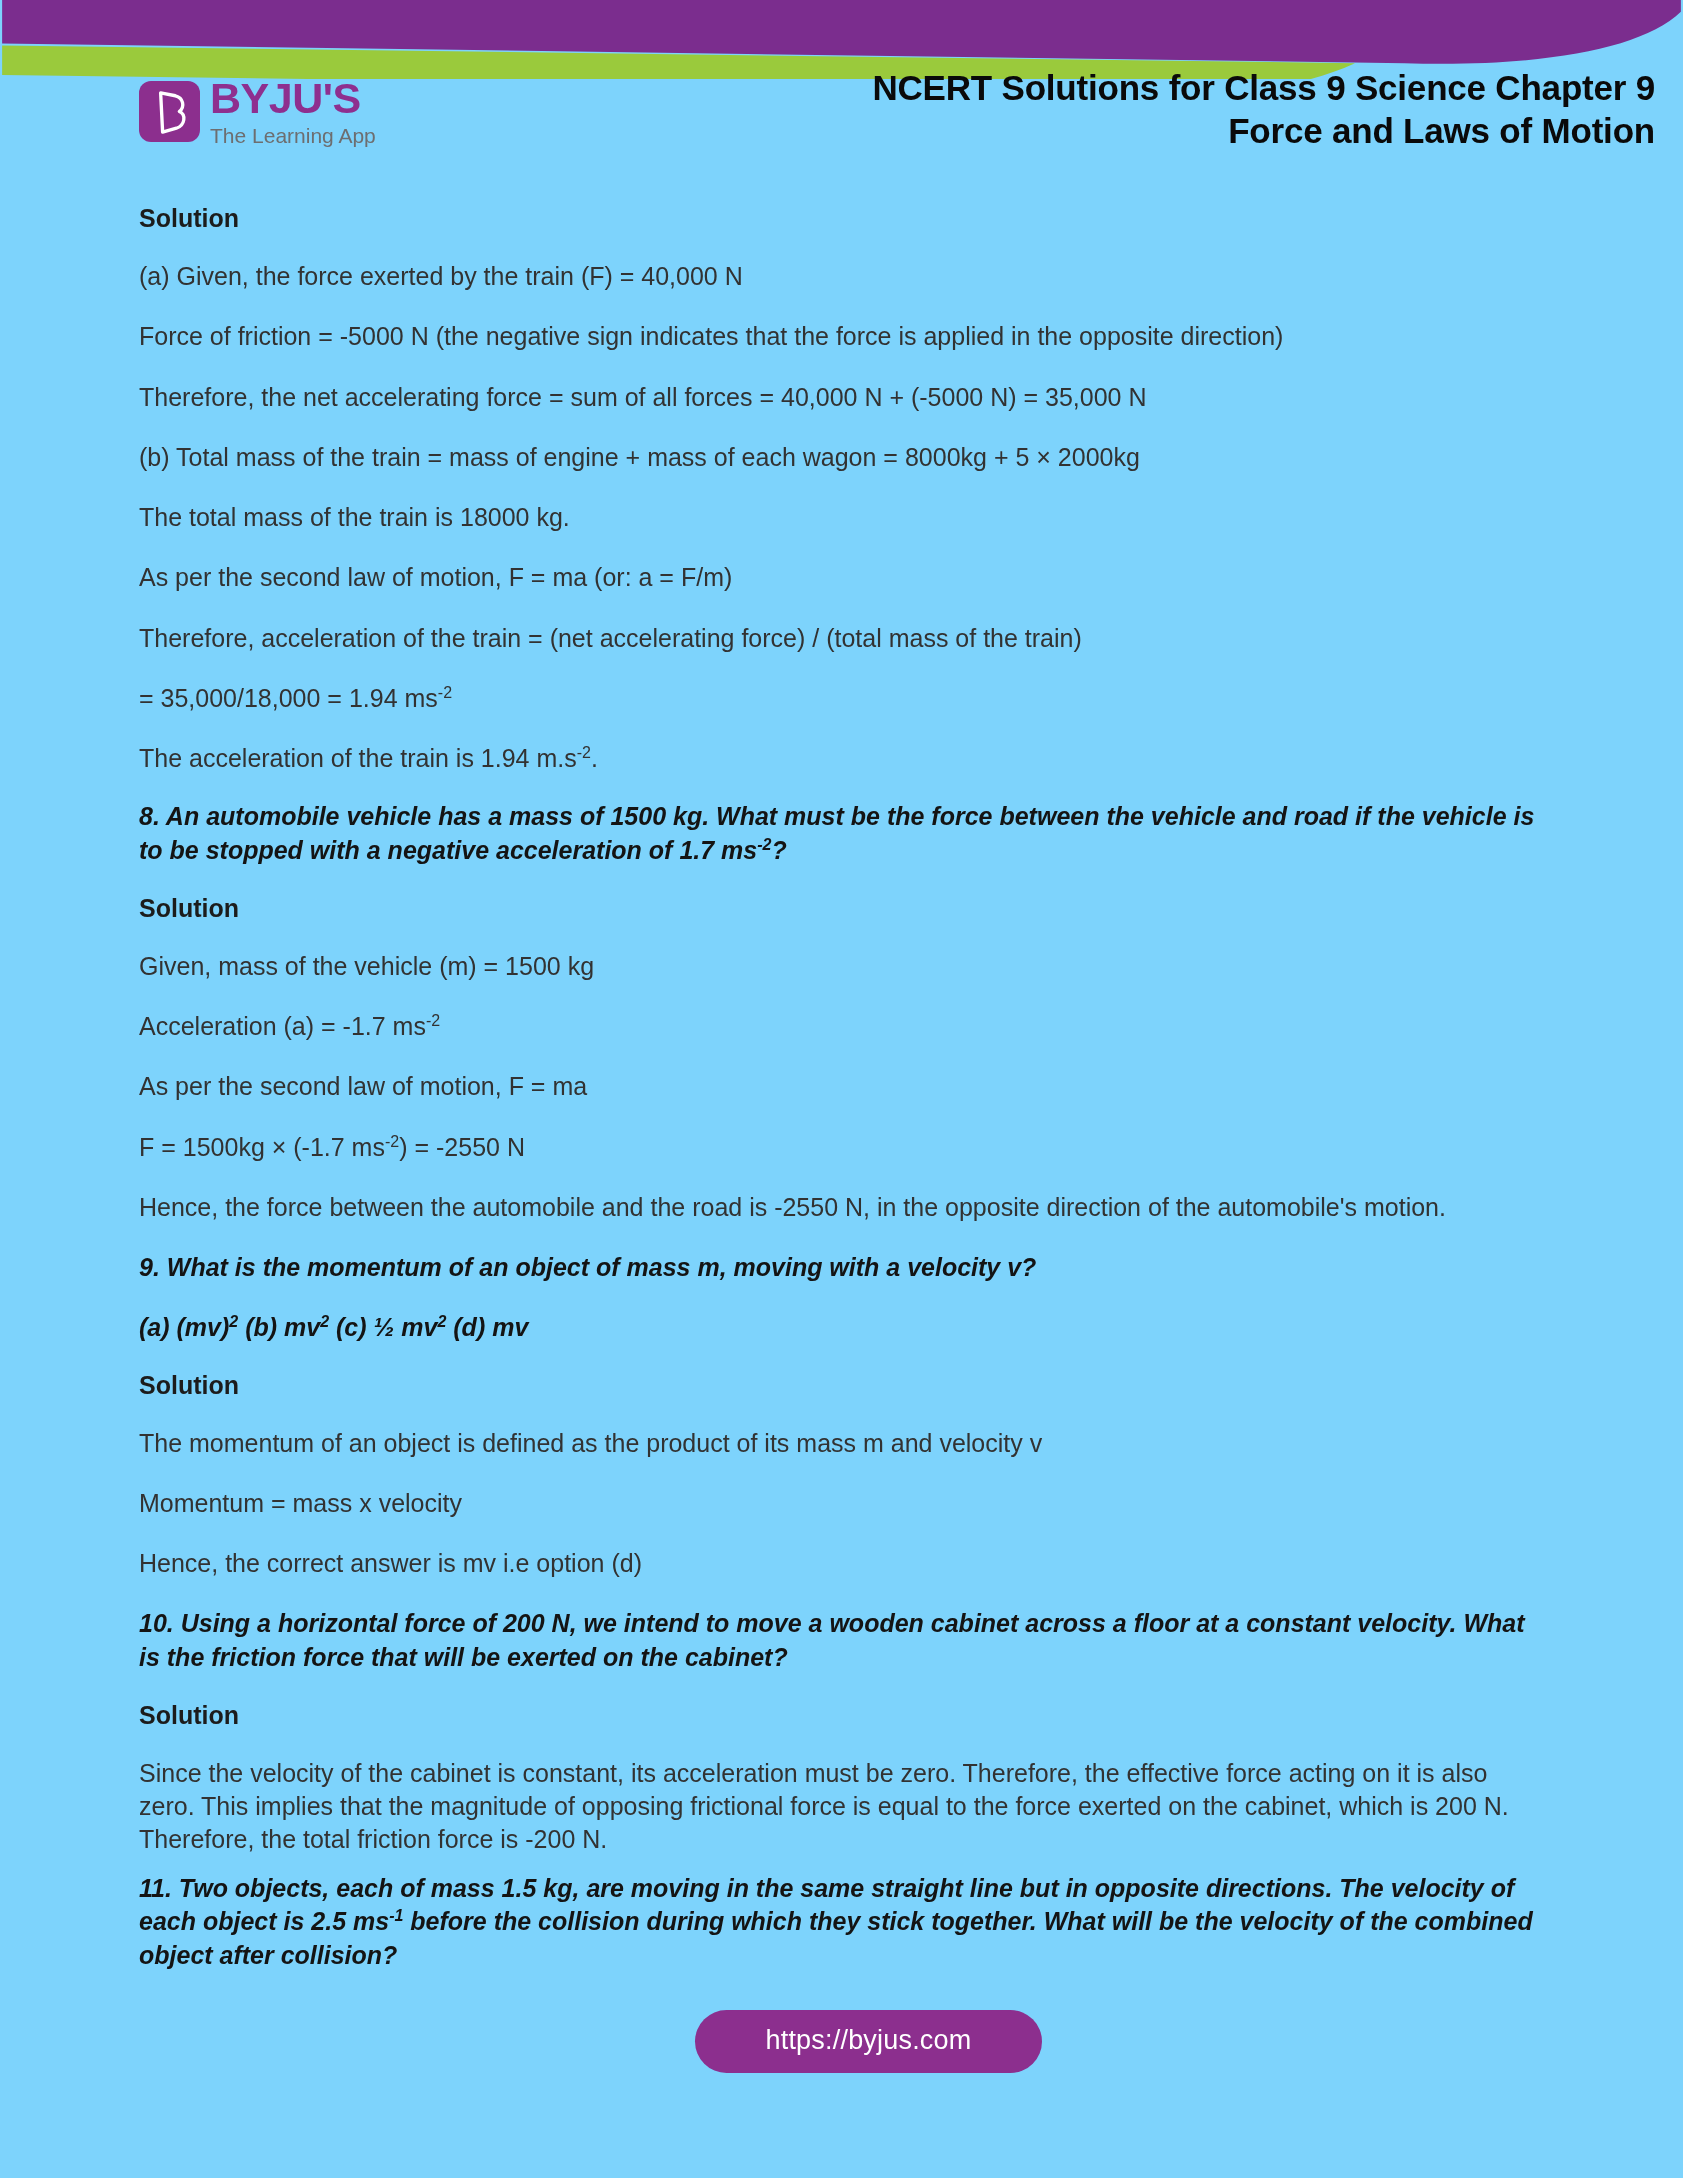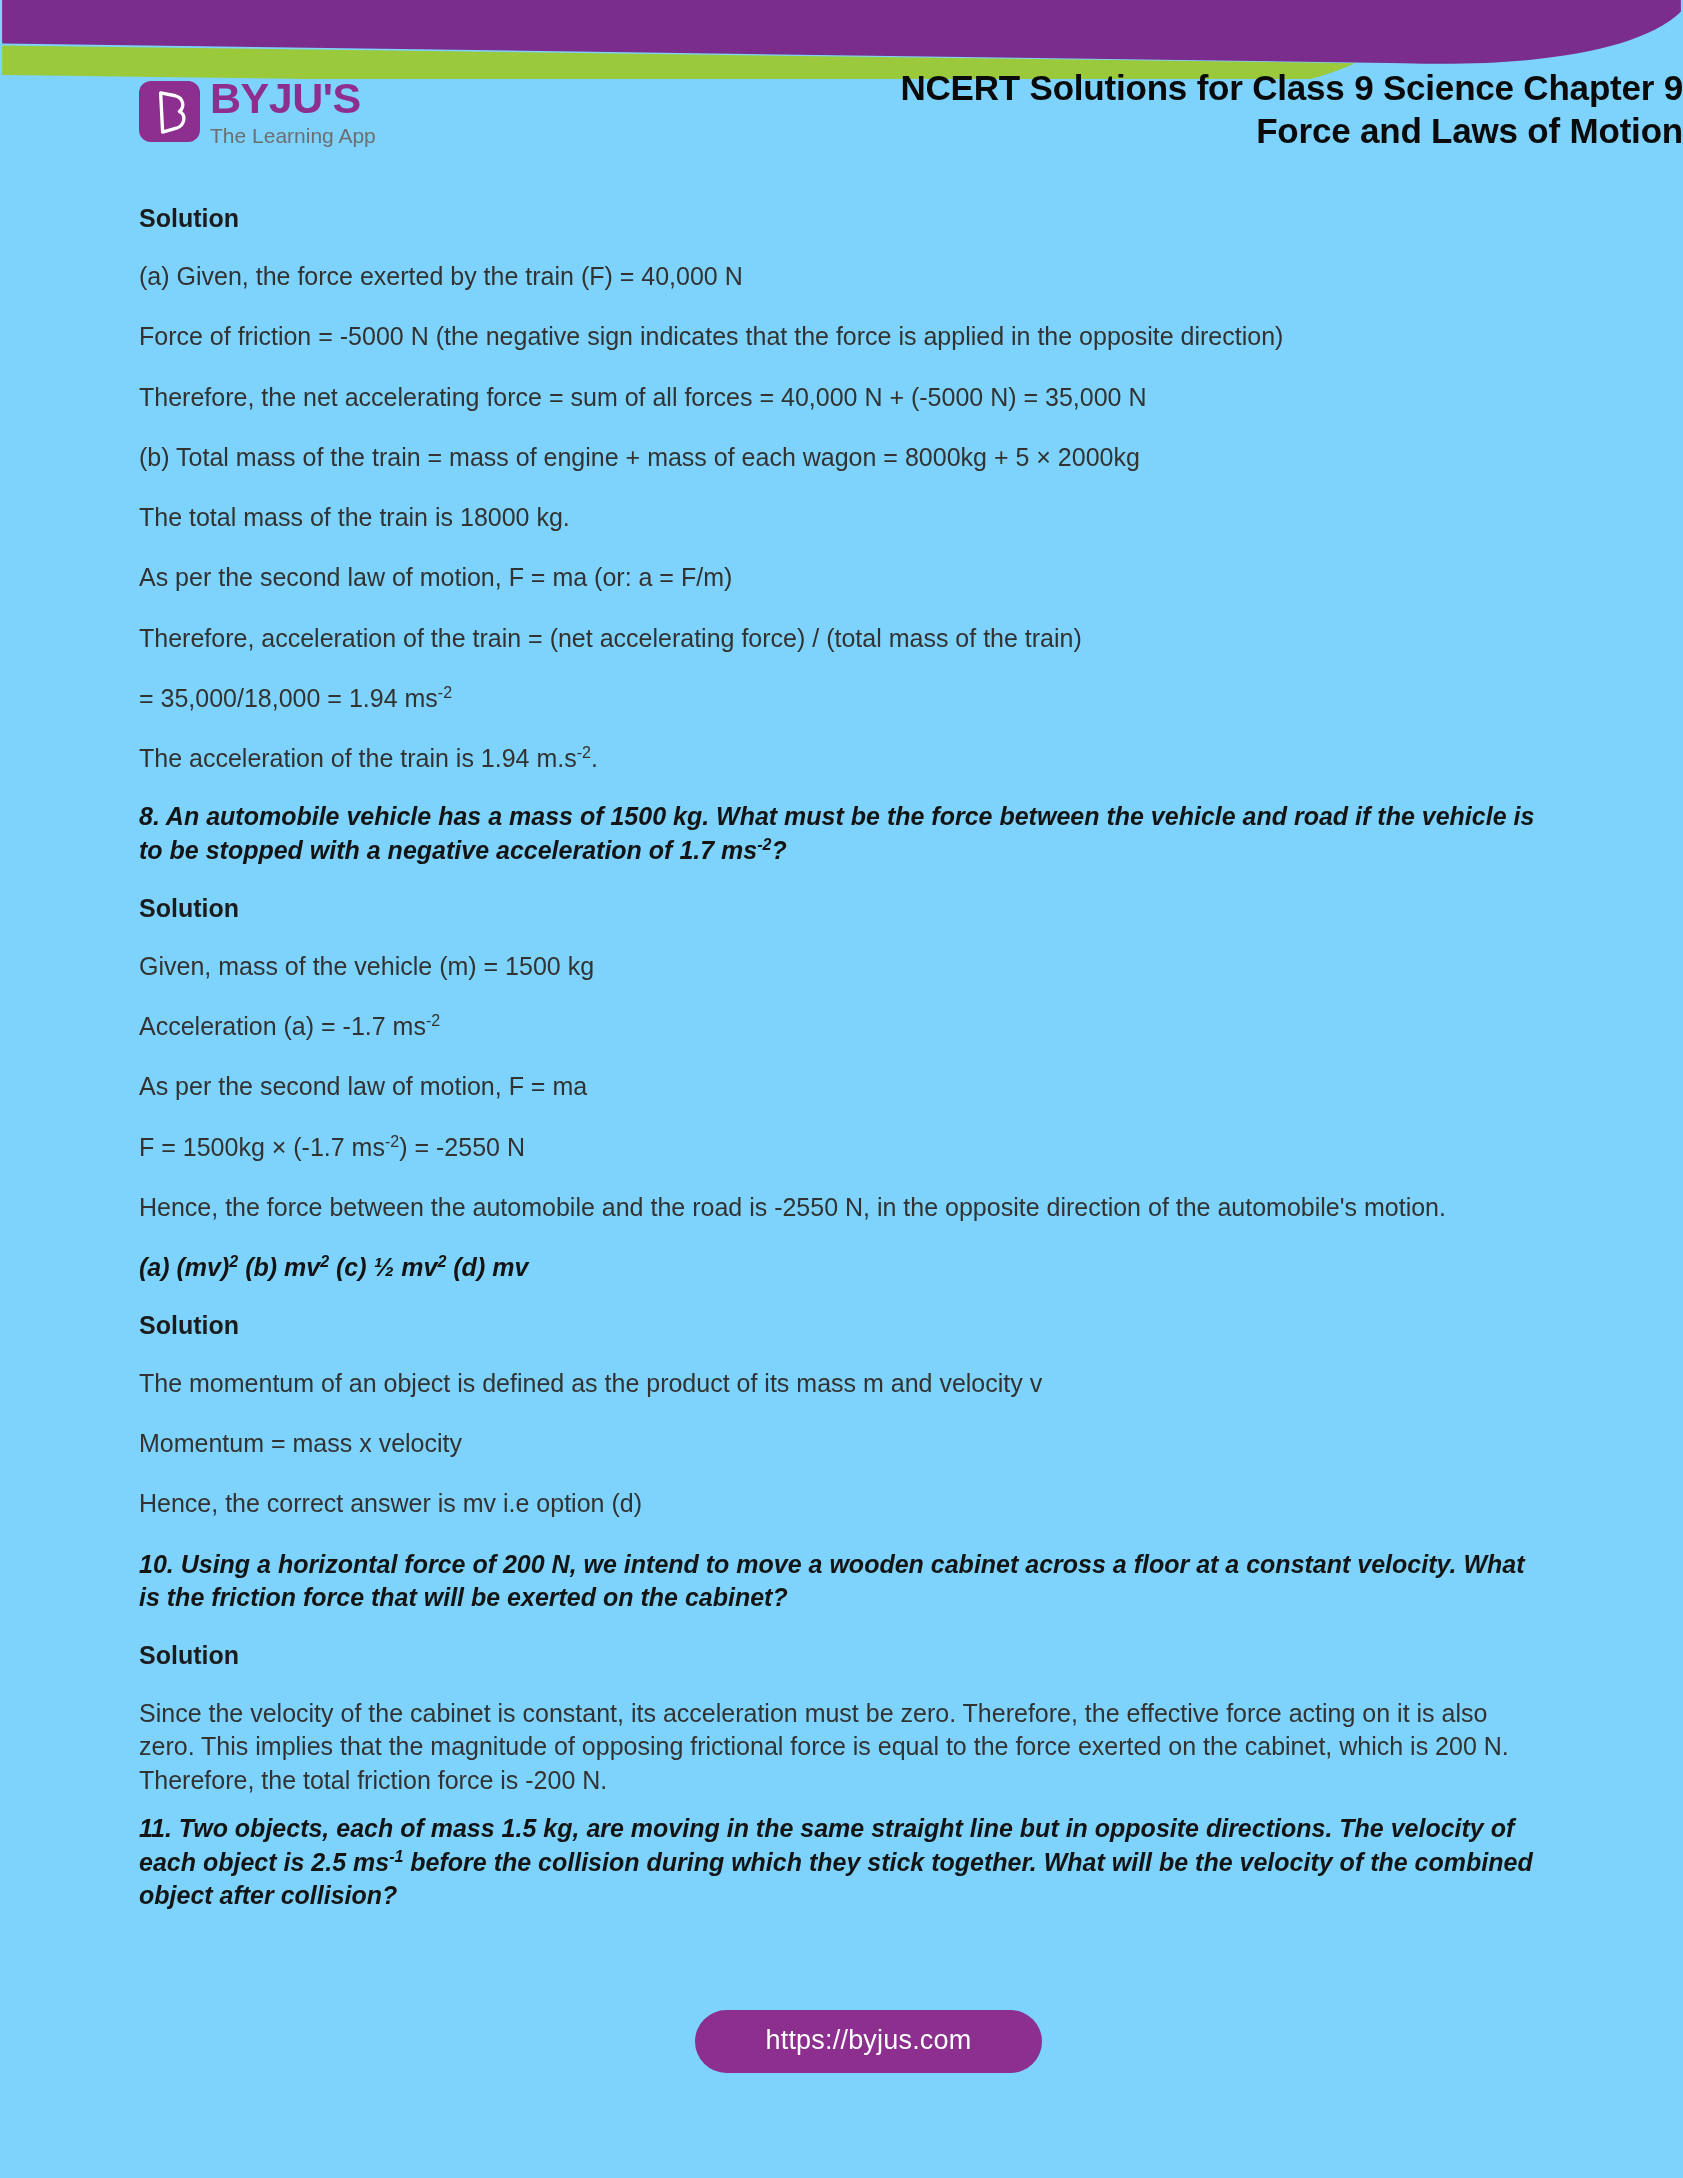--- a/index.html
+++ b/index.html
@@ -77,20 +77,21 @@
   .logo-tag {
     font-size: 21px;
     color: #6d6e70;
     margin-top: 5px;
     font-family: "Liberation Sans", sans-serif;
     text-align: center;
   }
 
   .doc-title {
     text-align: right;
+    margin-right: 28px;
     margin-top: 2px;
     color: #0a0a0a;
     font-weight: bold;
     font-size: 35px;
     line-height: 1.22;
     letter-spacing: -0.2px;
   }
   .doc-title div { white-space: nowrap; }
 
   
@@ -197,20 +198,21 @@
 
     <p class="question"><span>8. An automobile vehicle has a mass of 1500 kg. What must be the force between the vehicle and road if the vehicle is to be stopped with a negative acceleration of 1.7 ms</span><sup>-2</sup><span>?</span></p>
 
     <div class="heading">Solution</div>
     <p class="para">Given, mass of the vehicle (m) = 1500 kg</p>
     <p class="para"><span>Acceleration (a) = -1.7 ms</span><sup>-2</sup></p>
     <p class="para">As per the second law of motion, F = ma</p>
     <p class="para"><span>F = 1500kg × (-1.7 ms</span><sup>-2</sup><span>) = -2550 N</span></p>
     <p class="para">Hence, the force between the automobile and the road is -2550 N, in the opposite direction of the automobile's motion.</p>
 
+    <p class="question">9. What is the momentum of an object of mass m, moving with a velocity v?</p>
     <p class="question"><span>(a) (mv)</span><sup>2</sup><span> (b) mv</span><sup>2</sup><span> (c) ½ mv</span><sup>2</sup><span> (d) mv</span></p>
 
     <div class="heading">Solution</div>
     <p class="para">The momentum of an object is defined as the product of its mass m and velocity v</p>
     <p class="para">Momentum = mass x velocity</p>
     <p class="para">Hence, the correct answer is mv i.e option (d)</p>
 
     <p class="question">10. Using a horizontal force of 200 N, we intend to move a wooden cabinet across a floor at a constant velocity. What is the friction force that will be exerted on the cabinet?</p>
 
     <div class="heading">Solution</div>

